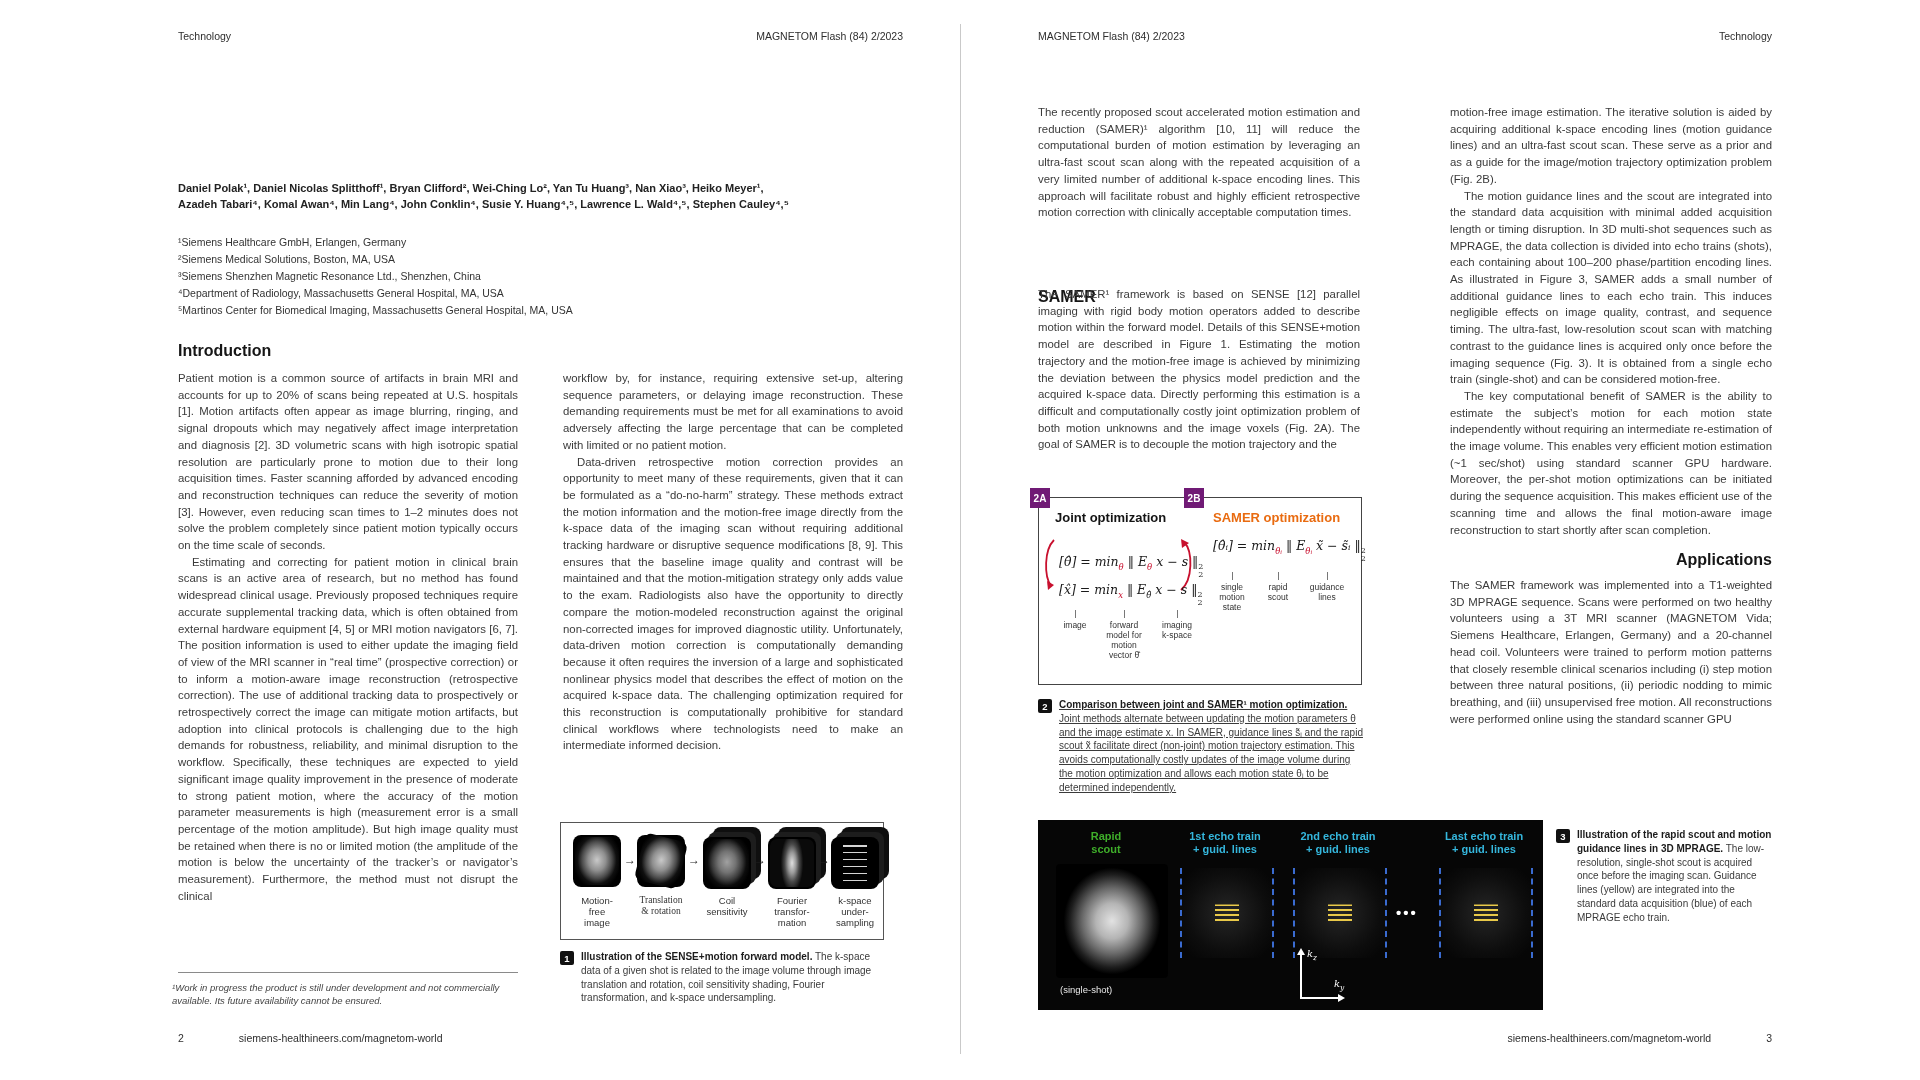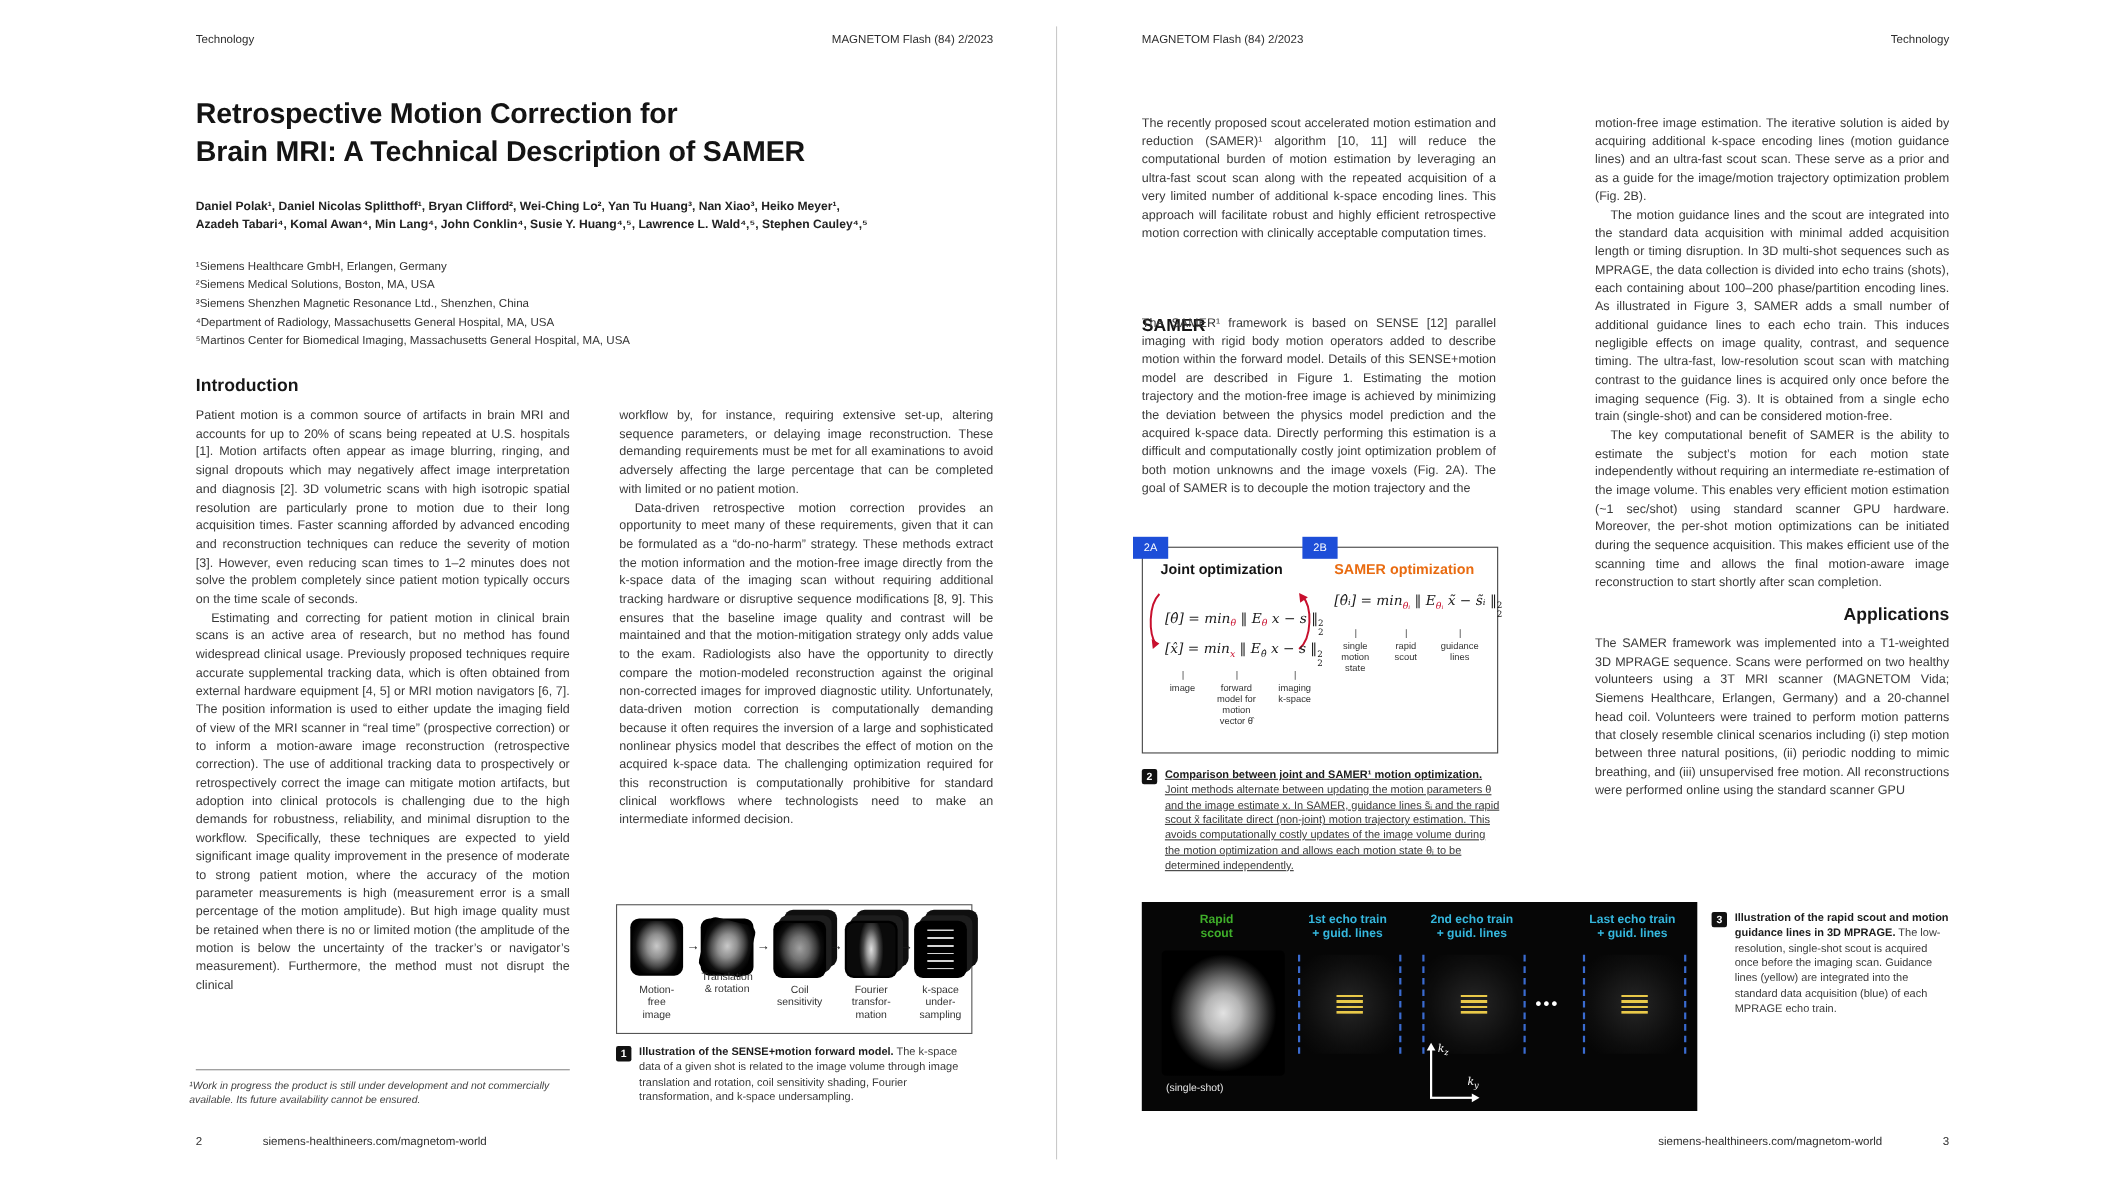--- a/index.html
+++ b/index.html
@@ -33,21 +33,21 @@
      background:repeating-linear-gradient(to bottom,#d5d5d5 0 1.5px,transparent 1.5px 7px);}
   .flow-arrow{position:absolute;font-size:12px;color:#222;}
   .fig1-label{position:absolute;font-size:9.5px;line-height:11px;color:#333;text-align:center;}
   .caption{display:flex;gap:7px;align-items:flex-start;}
   .capnum{flex:0 0 auto;width:14px;height:14px;background:#111;color:#fff;font-size:9.5px;font-weight:bold;
           display:flex;align-items:center;justify-content:center;border-radius:2px;margin-top:1px;}
   .captext{font-size:10px;line-height:13.8px;color:#3a3a3a;text-align:left;}
   .capbold{font-weight:bold;color:#1c1c1c;}
   
   .fig2{border:1px solid #444;background:#fff;}
-  .tab{position:absolute;width:32px;height:20px;background:#1d4ed8;color:#fff;font-size:10px;font-weight:normal;
+  .tab{position:absolute;width:20px;height:20px;background:#701a75;color:#fff;font-size:10px;font-weight:bold;
        display:flex;align-items:center;justify-content:center;}
   .fig2-title{position:absolute;font-size:13px;font-weight:bold;color:#141414;}
   .fig2-title.orange{color:#e96b10;}
   .eq{position:absolute;font-family:"DejaVu Serif",serif;font-style:italic;font-size:12.5px;color:#1a1a1a;white-space:nowrap;}
   .eq sub{font-size:8.5px;}
   .eq .red{color:#c8102e;}
   .ss{display:inline-flex;flex-direction:column;font-size:8px;line-height:7.5px;vertical-align:-3px;font-style:normal;}
   .eq-label{position:absolute;font-size:8.5px;line-height:10px;color:#333;text-align:center;}
   .eq-label::before{content:"";display:block;width:1px;height:8px;background:#777;margin:0 auto 2px auto;}
   
@@ -73,22 +73,20 @@
 </head>
 <body>
 
 <div class="root">
 
   <div class="abs divider" style="left:960px;top:24px;height:1030px;"></div>
 
   <div class="abs hdr" style="left:178px;top:30px;">Technology</div>
   <div class="abs hdr" style="left:560px;top:30px;width:343px;text-align:right;">MAGNETOM Flash (84) 2/2023</div>
 
-  <div class="abs title pre" style="left:178px;top:86px;width:740px;">Retrospective Motion Correction for
-Brain MRI: A Technical Description of SAMER</div>
 
   <div class="abs authors pre" style="left:178px;top:180px;width:740px;">Daniel Polak¹, Daniel Nicolas Splitthoff¹, Bryan Clifford², Wei-Ching Lo², Yan Tu Huang³, Nan Xiao³, Heiko Meyer¹,
 Azadeh Tabari⁴, Komal Awan⁴, Min Lang⁴, John Conklin⁴, Susie Y. Huang⁴,⁵, Lawrence L. Wald⁴,⁵, Stephen Cauley⁴,⁵</div>
 
   <div class="abs affils pre" style="left:178px;top:234px;width:740px;">¹Siemens Healthcare GmbH, Erlangen, Germany
 ²Siemens Medical Solutions, Boston, MA, USA
 ³Siemens Shenzhen Magnetic Resonance Ltd., Shenzhen, China
 ⁴Department of Radiology, Massachusetts General Hospital, MA, USA
 ⁵Martinos Center for Biomedical Imaging, Massachusetts General Hospital, MA, USA</div>
 
@@ -124,21 +122,21 @@
         <div class="brain"></div>
       </div>
     <span class="flow-arrow" style="left:257px;top:30px;">→</span>
     <div class="thumb stack kspace" style="left:270px;top:14px;">
         <div class="brain"></div>
       </div>
 
     <div class="fig1-label pre" style="left:6px;top:72px;width:60px;">Motion-
 free
 image</div>
-    <div class="fig1-label pre" style="left:68px;top:60px;width:64px;">Translation
+    <div class="fig1-label pre" style="left:68px;top:72px;width:64px;font-family:Liberation Serif, serif;">Translation
 &amp; rotation</div>
     <div class="fig1-label pre" style="left:136px;top:72px;width:60px;">Coil
 sensitivity</div>
     <div class="fig1-label pre" style="left:201px;top:72px;width:60px;">Fourier
 transfor-
 mation</div>
     <div class="fig1-label pre" style="left:264px;top:72px;width:60px;">k-space
 under-
 sampling</div>
   </div>

